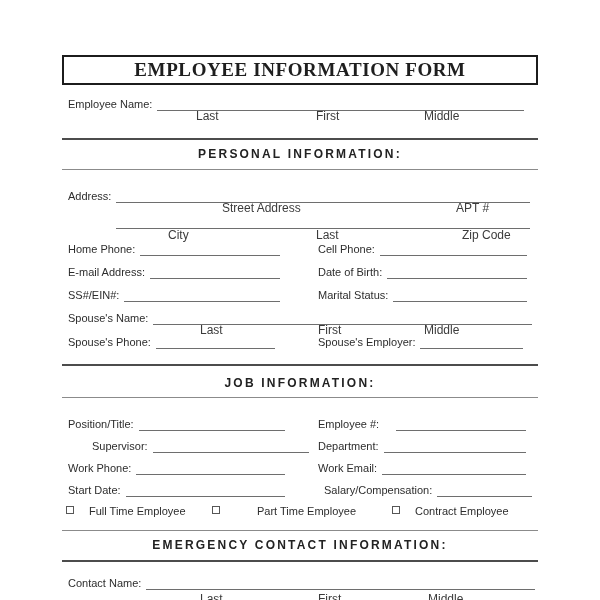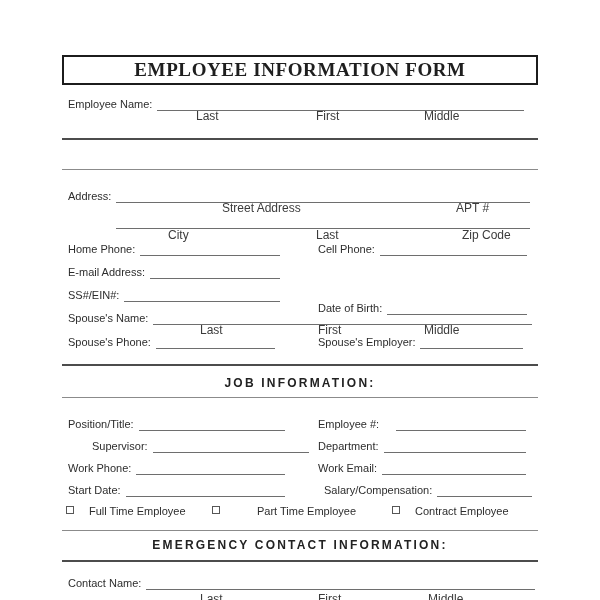--- a/index.html
+++ b/index.html
@@ -76,20 +76,21 @@
 
   <div class="field" style="left:68px; top:98px; width:456px;">
     <span class="lbl">Employee Name:</span>
     <span class="line"></span>
   </div>
   <span class="sub" style="left:196px; top:112px;">Last</span>
   <span class="sub" style="left:316px; top:112px;">First</span>
   <span class="sub" style="left:424px; top:112px;">Middle</span>
 
   <div class="hr dark" style="top:138px;"></div>
+  <div class="section-head" style="top:147px;">PERSONAL INFORMATION:</div>
   <div class="hr light" style="top:169px;"></div>
 
   <div class="field" style="left:68px; top:190px; width:462px;">
     <span class="lbl">Address:</span>
     <span class="line"></span>
   </div>
   <span class="sub" style="left:222px; top:204px;">Street Address</span>
   <span class="sub" style="left:456px; top:204px;">APT #</span>
 
   <div class="field" style="left:116px; top:217px; width:414px;">
@@ -105,27 +106,31 @@
   </div>
   <div class="field" style="left:318px; top:243px; width:209px;">
     <span class="lbl">Cell Phone:</span>
     <span class="line"></span>
   </div>
 
   <div class="field" style="left:68px; top:266px; width:212px;">
     <span class="lbl">E-mail Address:</span>
     <span class="line"></span>
   </div>
-  <div class="field" style="left:318px; top:266px; width:209px;margin-top:36px;">
+  <div class="field" style="left:318px; top:266px; width:209px;">
     <span class="lbl">Date of Birth:</span>
     <span class="line"></span>
   </div>
 
   <div class="field" style="left:68px; top:289px; width:212px;">
     <span class="lbl">SS#/EIN#:</span>
+    <span class="line"></span>
+  </div>
+  <div class="field" style="left:318px; top:289px; width:209px;">
+    <span class="lbl">Marital Status:</span>
     <span class="line"></span>
   </div>
 
   <div class="field" style="left:68px; top:312px; width:464px;">
     <span class="lbl">Spouse's Name:</span>
     <span class="line"></span>
   </div>
   <span class="sub" style="left:200px; top:326px;">Last</span>
   <span class="sub" style="left:318px; top:326px;">First</span>
   <span class="sub" style="left:424px; top:326px;">Middle</span>

